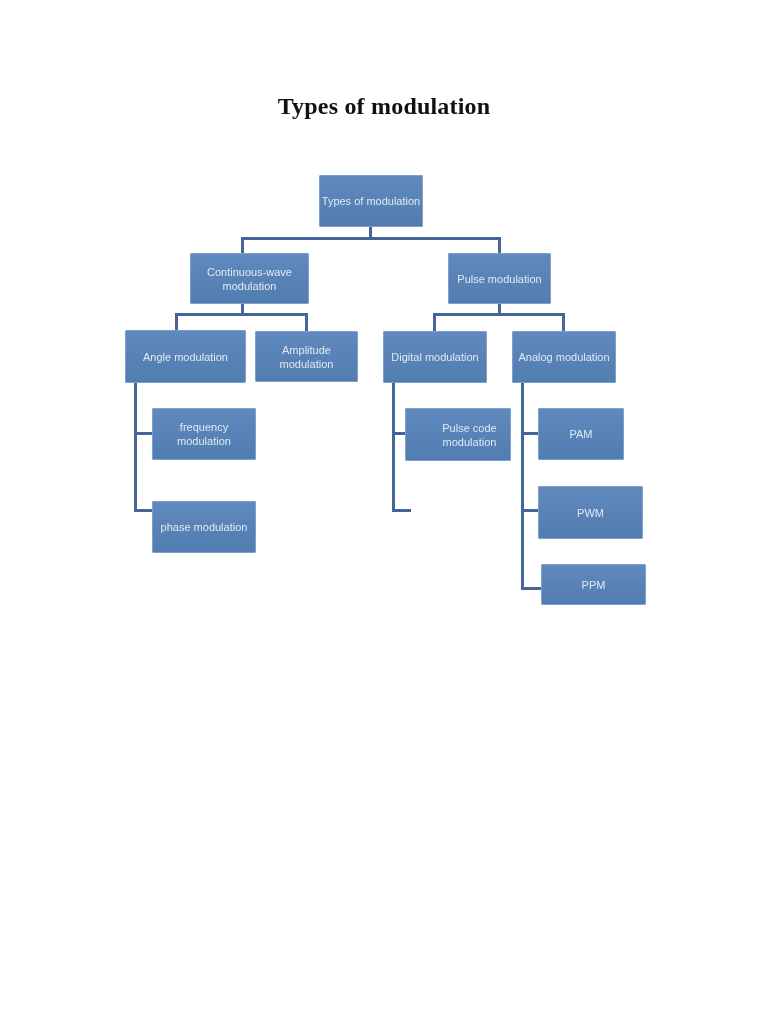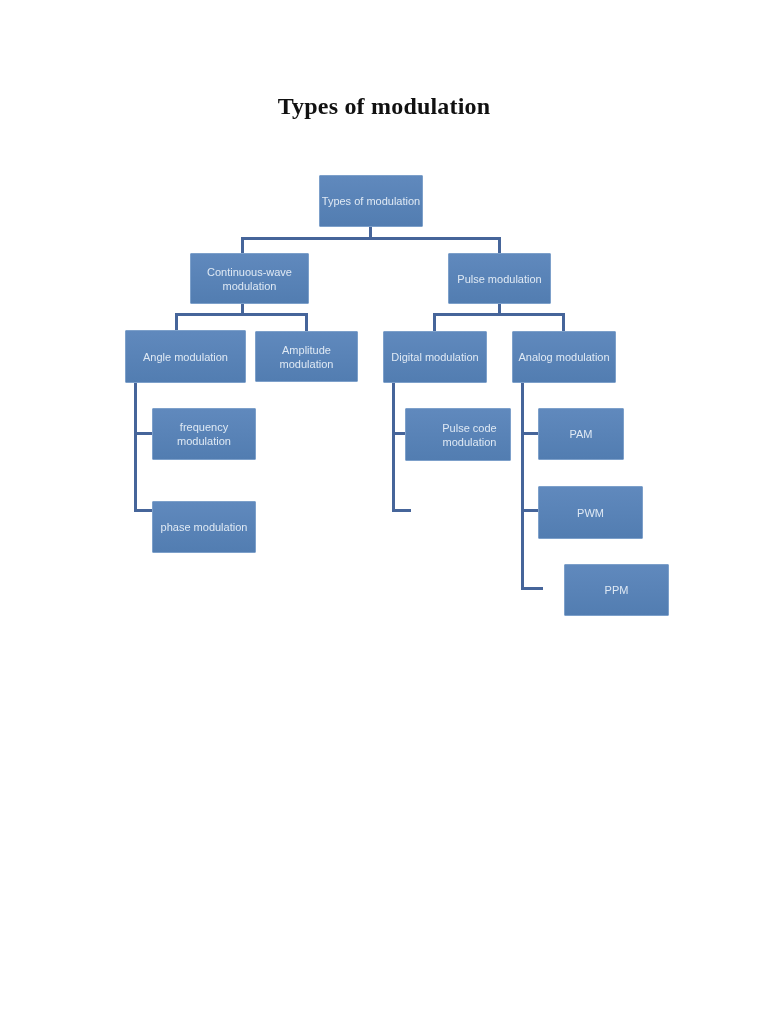--- a/index.html
+++ b/index.html
@@ -91,15 +91,15 @@
       <div class="node" style="left: 448px; top: 253px; width: 103px; height: 51px;">Pulse modulation</div>
       <div class="node" style="left: 125px; top: 330px; width: 121px; height: 53px;">Angle modulation</div>
       <div class="node" style="left: 255px; top: 331px; width: 103px; height: 51px;">Amplitude modulation</div>
       <div class="node" style="left: 383px; top: 331px; width: 104px; height: 52px;">Digital modulation</div>
       <div class="node" style="left: 512px; top: 331px; width: 104px; height: 52px;">Analog modulation</div>
       <div class="node" style="left: 152px; top: 408px; width: 104px; height: 52px;">frequency modulation</div>
       <div class="node" style="left: 152px; top: 486px; width: 104px; height: 52px; margin-top: 15px;">phase modulation</div>
       <div class="node" style="left: 405px; top: 408px; width: 106px; height: 53px; padding-left: 24px;">Pulse code modulation</div>
       <div class="node" style="left: 538px; top: 408px; width: 86px; height: 52px;">PAM</div>
       <div class="node" style="left: 538px; top: 486px; width: 105px; height: 53px; text-align: center;">PWM</div>
-      <div class="node" style="left: 564px; top: 564px; width: 105px; height: 52px;">PPM</div>
+      <div class="node" style="left: 541px; top: 564px; width: 105px; height: 41px;">PPM</div>
     </div>
 </div>
 
 </body></html>

